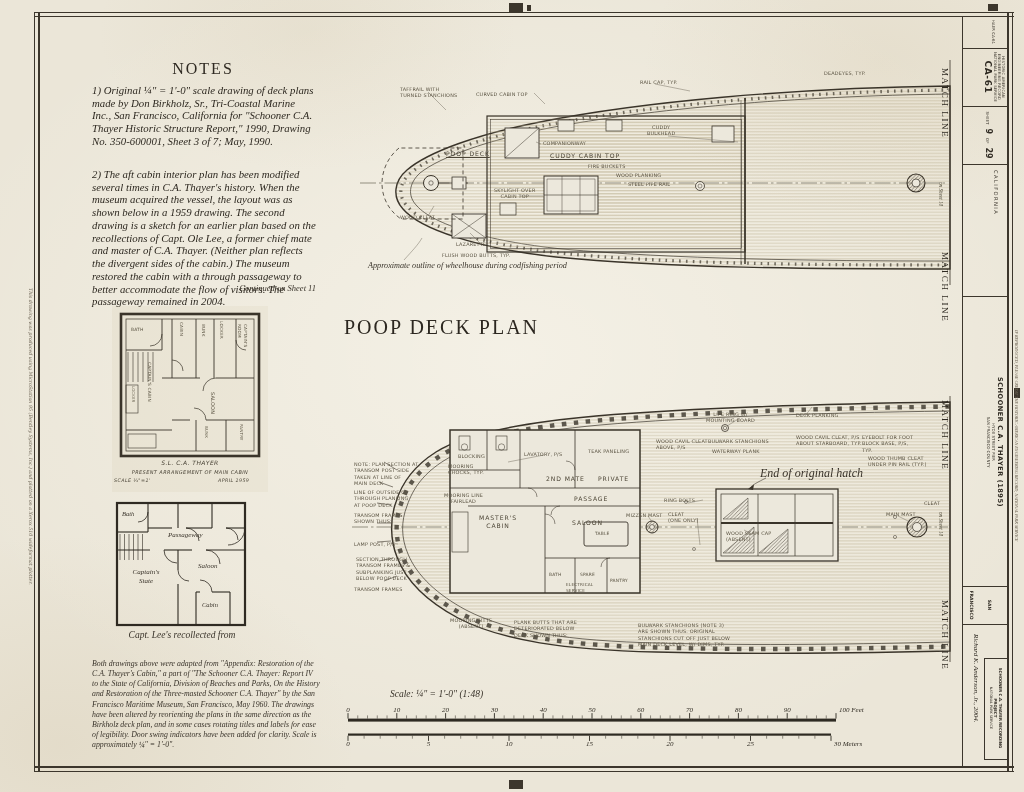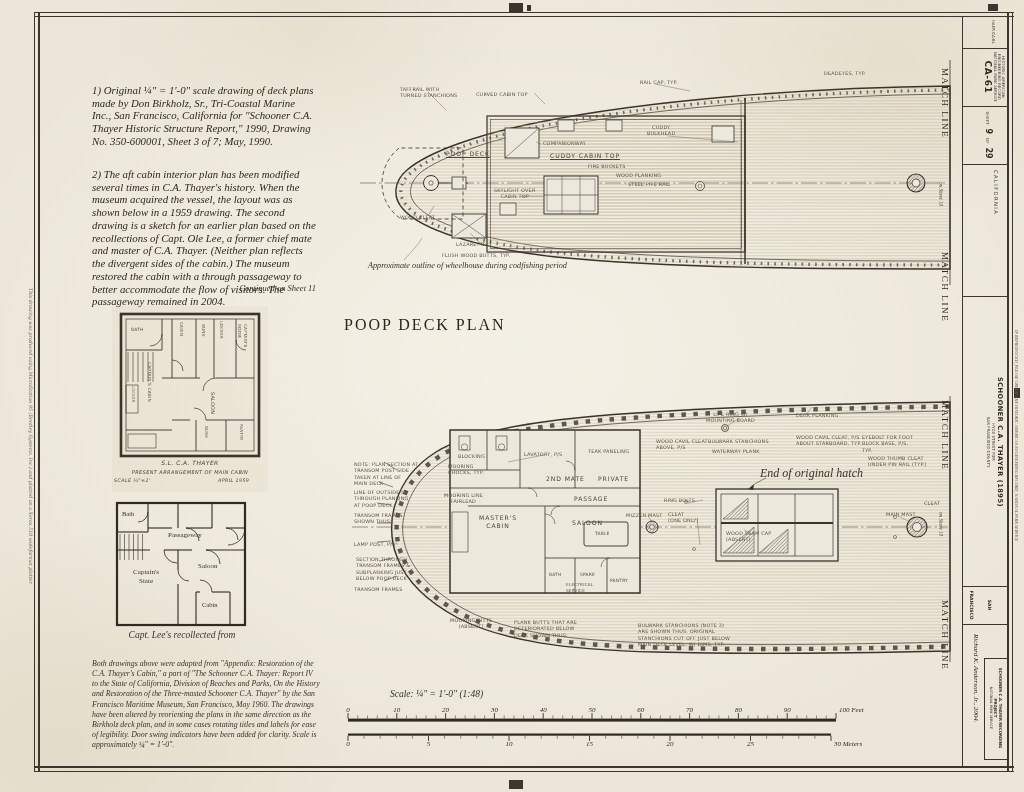--- a/index.html
+++ b/index.html
@@ -11,22 +11,22 @@
       radial-gradient(ellipse 300px 200px at 30% 4%, rgba(190,172,134,.12), transparent 70%),
       radial-gradient(ellipse 700px 500px at 50% 45%, rgba(255,253,246,.45), transparent 85%),
       #ebe6d8;}
   .fr{position:absolute;background:#3c362c;}
   svg{position:absolute;left:0;top:0;}
   .lbl{position:absolute;font-family:"DejaVu Sans",sans-serif;font-size:4.9px;line-height:1.32;
     color:#5a5342;letter-spacing:.2px;white-space:pre-line;transform-origin:0 0;}
   .lbl.c{text-align:center;}
   .lbl.u{text-decoration:underline;}
   .lbl.room{font-size:6.1px;letter-spacing:.9px;color:#4c4536;}
-  .lbl.it{font-family:"Liberation Serif",serif;font-size:8.3px;color:#39332a;letter-spacing:0;}
-  .plan-title{position:absolute;font-size:16px;letter-spacing:2px;color:#2c2720;white-space:nowrap;}
+  .lbl.it{font-family:"Liberation Serif",serif;font-style:italic;font-size:8.3px;color:#39332a;letter-spacing:0;}
+  .plan-title{position:absolute;font-size:20px;letter-spacing:2px;color:#2c2720;white-space:nowrap;}
   .notes-head{position:absolute;left:92px;top:60px;width:222px;text-align:center;
     font-size:16px;letter-spacing:2px;}
   .notes-par{position:absolute;left:92px;width:224px;font-style:italic;font-size:10.8px;
     line-height:1.18;color:#2d2820;}
   .small-cap{position:absolute;font-family:"DejaVu Sans",sans-serif;font-style:italic;
     color:#4a4437;letter-spacing:.4px;}
   .ital-note{position:absolute;font-style:italic;color:#39332a;}
   .ml{position:absolute;font-size:9px;letter-spacing:1.6px;color:#2f2a22;white-space:nowrap;
     transform:rotate(90deg);transform-origin:0 0;}
   .slr{position:absolute;font-style:italic;font-size:5.2px;color:#55503f;white-space:nowrap;
@@ -388,20 +388,21 @@
   <div class="fr" style="left:962px;top:164px;width:46px;height:1px"></div>
   <div class="fr" style="left:962px;top:296px;width:46px;height:1px"></div>
   <div class="fr" style="left:962px;top:586px;width:46px;height:1px"></div>
   <div class="fr" style="left:962px;top:624px;width:46px;height:1px"></div>
   <div class="fr" style="left:509px;top:3px;width:14px;height:9px"></div>
   <div class="fr" style="left:527px;top:4.5px;width:4px;height:6px"></div>
   <div class="fr" style="left:988px;top:4px;width:10px;height:7px"></div>
   <div class="fr" style="left:509px;top:780px;width:14px;height:9px"></div>
   <div class="fr" style="left:1014px;top:388px;width:6px;height:10px"></div>
 
+  <div class="notes-head">NOTES</div>
   <div class="notes-par" style="top:84px">1) Original ¼" = 1'-0" scale drawing of deck plans made by Don Birkholz, Sr., Tri-Coastal Marine Inc., San Francisco, California for "Schooner C.A. Thayer Historic Structure Report," 1990, Drawing No. 350-600001, Sheet 3 of 7; May, 1990.</div>
   <div class="notes-par" style="top:168px">2) The aft cabin interior plan has been modified several times in C.A. Thayer's history. When the museum acquired the vessel, the layout was as shown below in a 1959 drawing. The second drawing is a sketch for an earlier plan based on the recollections of Capt. Ole Lee, a former chief mate and master of C.A. Thayer. (Neither plan reflects the divergent sides of the cabin.) The museum restored the cabin with a through passageway to better accommodate the flow of visitors. The passageway remained in 2004.</div>
   <div class="ital-note" style="left:92px;top:283px;width:224px;text-align:right;font-size:8.5px">Continued on Sheet 11</div>
 
   <div class="small-cap" style="left:112px;top:459px;width:156px;text-align:center;font-size:6px">S.L. C.A. THAYER</div>
   <div class="small-cap" style="left:108px;top:468.5px;width:164px;text-align:center;font-size:5px">PRESENT ARRANGEMENT OF MAIN CABIN</div>
   <div class="small-cap" style="left:114px;top:477.5px;font-size:4.8px">SCALE ¼"=1'</div>
   <div class="small-cap" style="left:218px;top:477.5px;font-size:4.8px">APRIL 1959</div>
   <div class="ital-note" style="left:112px;top:630px;width:140px;text-align:center;font-size:9.5px">Capt. Lee's recollected from</div>
 

